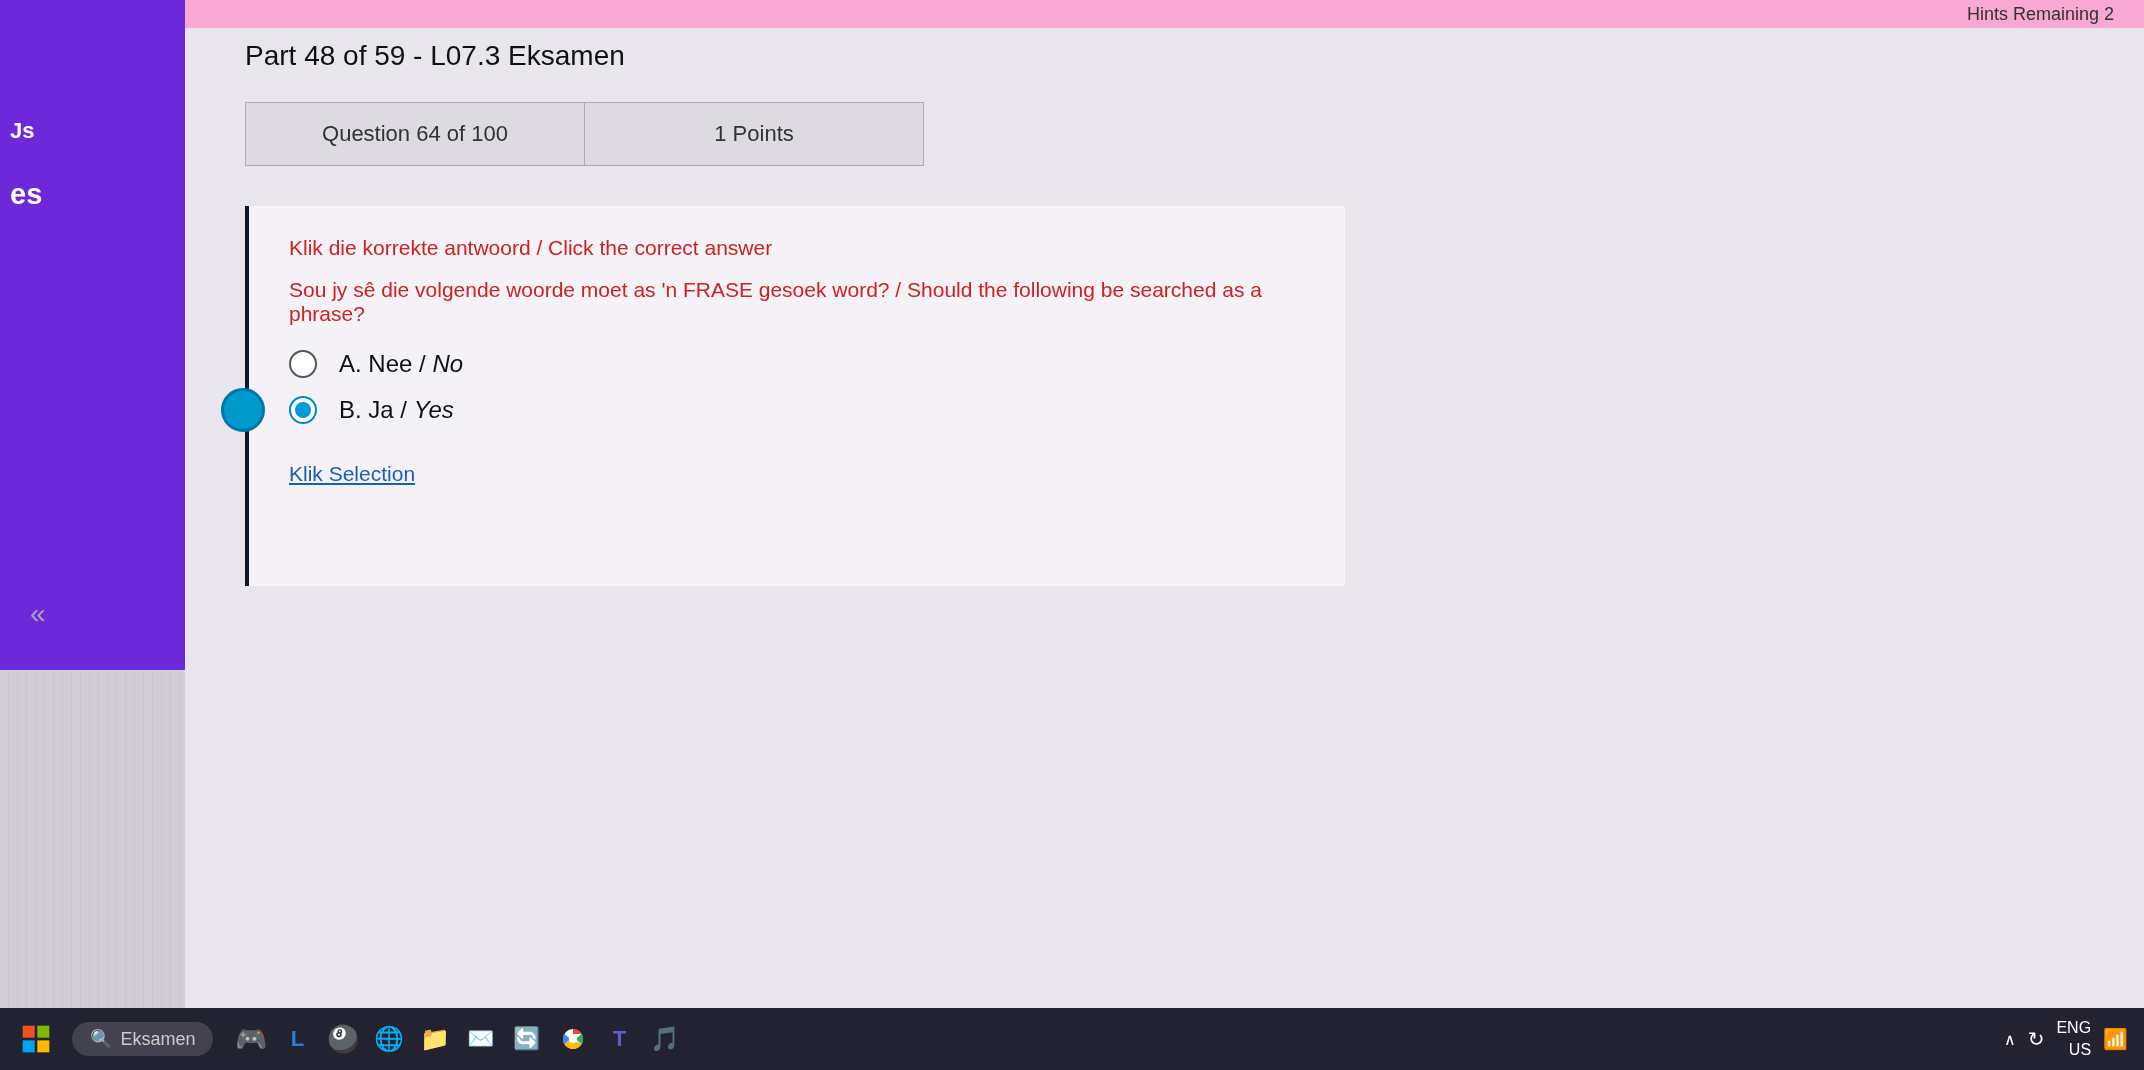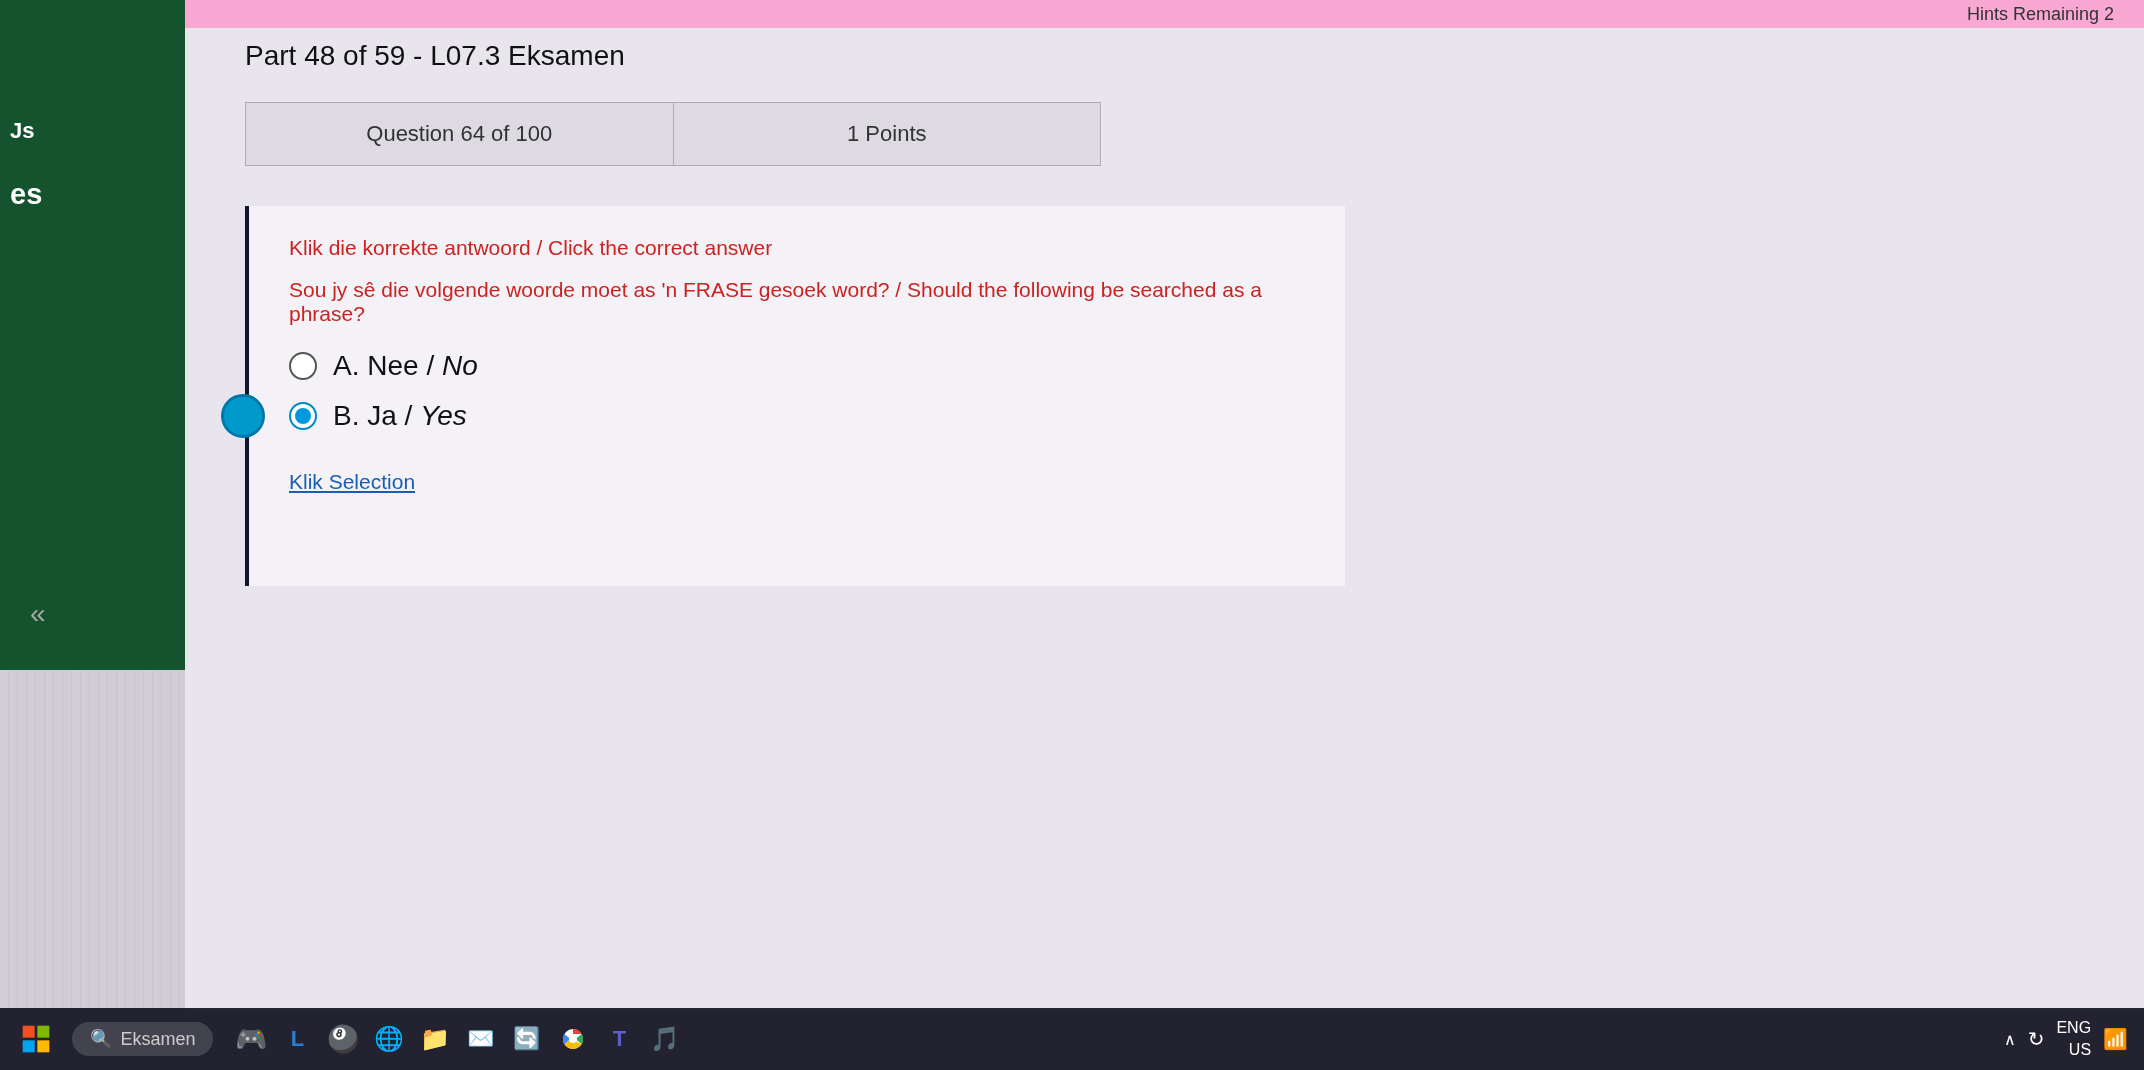--- a/index.html
+++ b/index.html
@@ -40,21 +40,21 @@
       z-index: 1;
     }
 
     
     .sidebar {
       position: absolute;
       top: 0;
       left: 0;
       width: 185px;
       height: 670px;
-      background: #14532d;
+      background: #6d28d9;
       z-index: 1;
     }
 
     .sidebar-label-js {
       position: absolute;
       top: 118px;
       left: 10px;
       color: #ffffff;
       font-size: 22px;
       font-weight: bold;
@@ -83,21 +83,21 @@
       font-weight: normal;
       color: #111;
       margin-bottom: 30px;
     }
 
     .question-header {
       display: flex;
       border: 1px solid #b0aab8;
       background: #dddae2;
       margin-bottom: 40px;
-      width: 856px;
+      width: 679px;
     }
 
     .question-number-cell {
       flex: 1;
       padding: 18px 30px;
       text-align: center;
       font-size: 22px;
       color: #333;
       border-right: 1px solid #b0aab8;
     }
@@ -140,23 +140,24 @@
 
     .options-list {
       list-style: none;
       margin-bottom: 28px;
     }
 
     .option-item {
       display: flex;
       align-items: center;
       margin-bottom: 18px;
-      font-size: 28px;
+      font-size: 24px;
       color: #111;
       position: relative;
+      gap: 6px;
     }
 
     .radio-outer {
       width: 28px;
       height: 28px;
       border-radius: 50%;
       border: 2px solid #555;
       display: inline-flex;
       align-items: center;
       justify-content: center;

